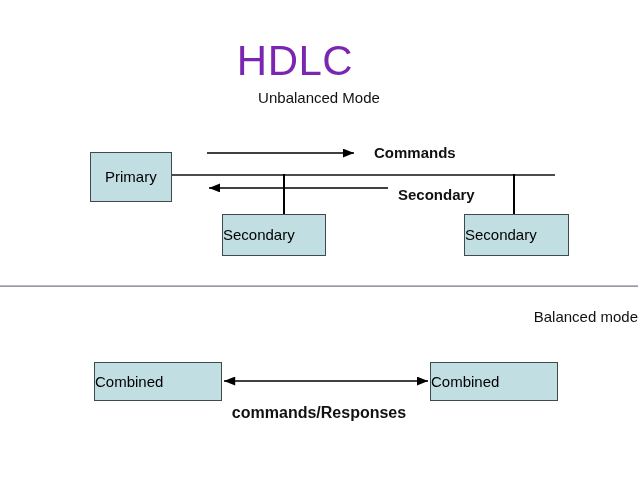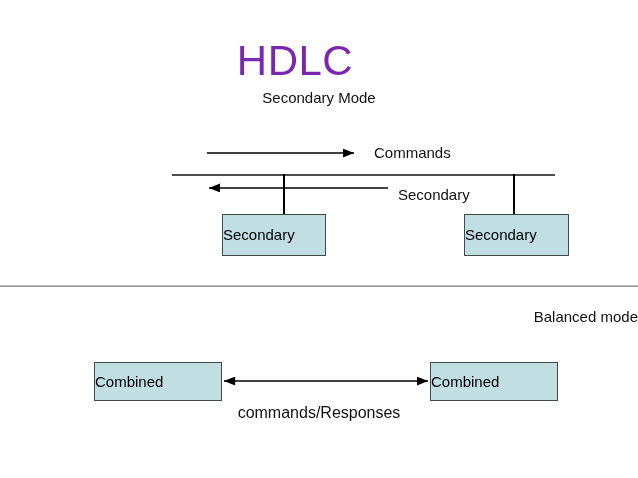--- a/index.html
+++ b/index.html
@@ -90,41 +90,42 @@
     height: 1px;
     background: #9a9aa2;
     border-top: 1px solid #b9b9c1;
   }
 
   .text-label {
     font-size: 15px;
     line-height: 18px;
     color: #111111;
     white-space: nowrap;
+    font-weight: bold;
   }
   #label-commands  { left: 374px; top: 144px; }
   #label-responses { left: 398px; top: 186px; }
   #label-cmdresp   { left: 0; top: 404px; width: 638px; text-align: center; font-size: 16px; }
 
   svg.arrow-layer {
     left: 0;
     top: 0;
     width: 638px;
     height: 478px;
     pointer-events: none;
   }
 </style>
 </head>
 <body>
 
 <div id="slide" class="abs" style="position:relative;">
 
   <div id="title" class="abs">HDLC</div>
 
-  <div id="unbalanced-label" class="abs mode-label">Secondary Mode</div>
+  <div id="unbalanced-label" class="abs mode-label">Unbalanced Mode</div>
 
   <div id="bus-line" class="abs hline"></div>
   <div id="drop-line-1" class="abs vline"></div>
   <div id="drop-line-2" class="abs vline"></div>
 
   <svg class="abs arrow-layer" viewBox="0 0 638 478">
     <defs>
       <marker id="ah-end" markerWidth="9" markerHeight="9" refX="8" refY="3.2" orient="auto" markerUnits="strokeWidth">
         <path d="M0,0 L8,3.2 L0,6.4 z" fill="#000000"></path>
       </marker>
@@ -133,20 +134,23 @@
       </marker>
     </defs>
 
     <line x1="207" y1="153" x2="354" y2="153" stroke="#000000" stroke-width="1.4" marker-end="url(#ah-end)"></line>
 
     <line x1="388" y1="188" x2="209" y2="188" stroke="#000000" stroke-width="1.4" marker-end="url(#ah-end)"></line>
 
     <line x1="224" y1="381" x2="428" y2="381" stroke="#000000" stroke-width="1.4" marker-start="url(#ah-start)" marker-end="url(#ah-end)"></line>
   </svg>
 
+  <div id="box-primary" class="abs node-box pad-left">
+    <span>Primary</span>
+  </div>
 
   <div id="box-secondary-1" class="abs node-box centered">
     <span>Secondary</span>
   </div>
 
   <div id="box-secondary-2" class="abs node-box centered">
     <span>Secondary</span>
   </div>
 
   <div id="label-commands" class="abs text-label">Commands</div>

